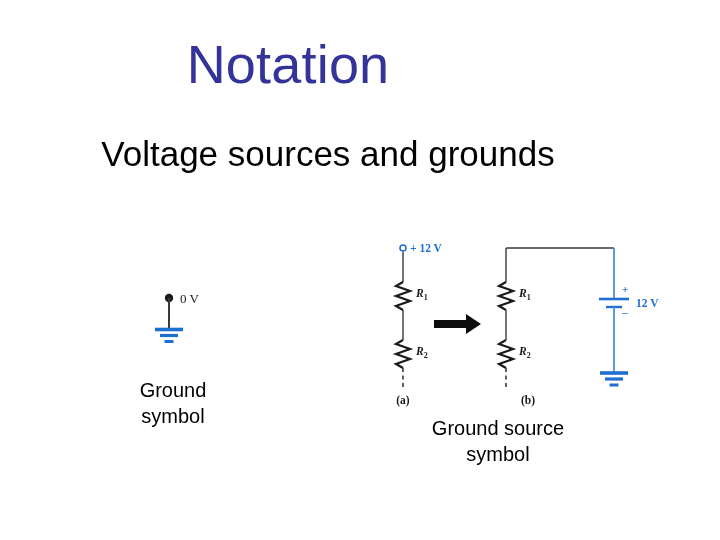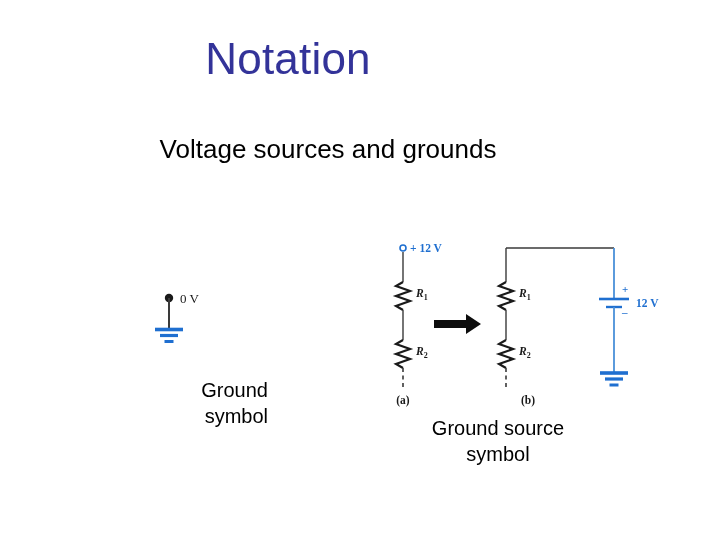--- a/index.html
+++ b/index.html
@@ -16,54 +16,53 @@
     -webkit-font-smoothing: antialiased;
   }
 
   
   #slide-title {
     position: absolute;
     left: 0;
     top: 36px;
     width: 576px;
     text-align: center;
-    font-size: 44px;
+    font-size: 54px;
     font-weight: 400;
     color: #333399;
     letter-spacing: 0.2px;
     line-height: 1.05;
   }
 
   
   #slide-subtitle {
     position: absolute;
     left: 0;
     top: 135px;
     width: 656px;
     text-align: center;
-    font-size: 26px;
+    font-size: 35px;
     font-weight: 400;
     color: #000000;
     line-height: 1.1;
   }
 
   
   .caption {
     position: absolute;
     font-size: 20px;
     color: #000000;
     text-align: center;
     line-height: 1.28;
     white-space: pre-line;
   }
   #ground-caption {
     left: 78px;
     top: 378px;
     width: 190px;
-    text-align: right;
   }
   #vsource-caption {
     left: 398px;
     top: 416px;
     width: 200px;
   }
 
   
   .figure {
     position: absolute;

